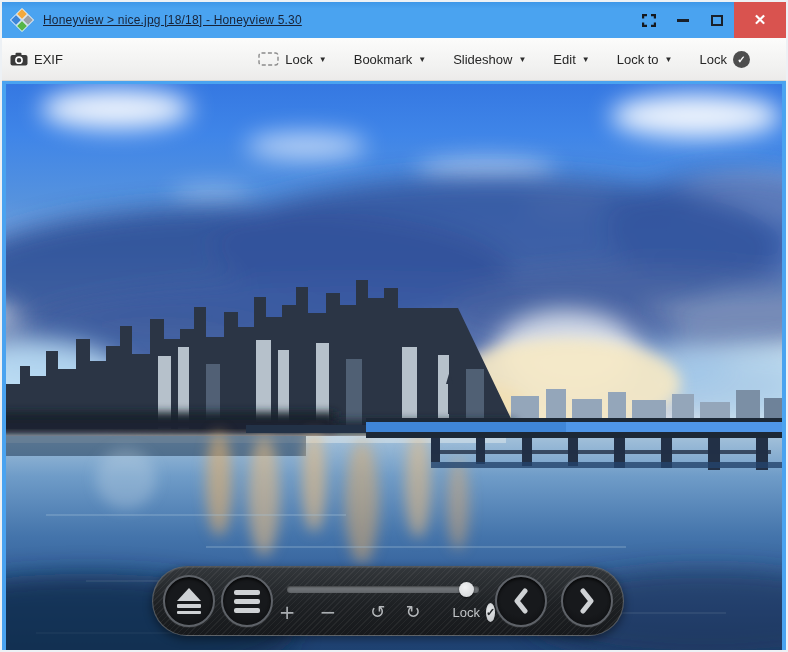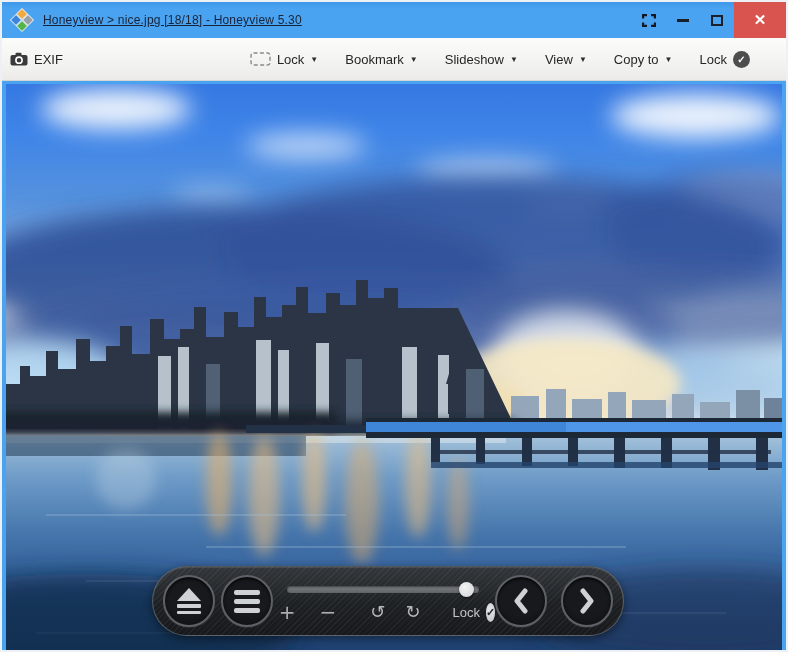--- a/index.html
+++ b/index.html
@@ -206,25 +206,25 @@
       </div>
       <div class="menu-item">
         <span>Bookmark</span>
         <span class="caret">▼</span>
       </div>
       <div class="menu-item">
         <span>Slideshow</span>
         <span class="caret">▼</span>
       </div>
       <div class="menu-item">
-        <span>View</span>
+        <span>Edit</span>
         <span class="caret">▼</span>
       </div>
       <div class="menu-item">
-        <span>Copy to</span>
+        <span>Lock to</span>
         <span class="caret">▼</span>
       </div>
       <div class="menu-item">
         <span>Lock</span>
         <span class="lock-check-toolbar">✓</span>
       </div>
     </div>
   </div>
 
   <div class="viewer">

